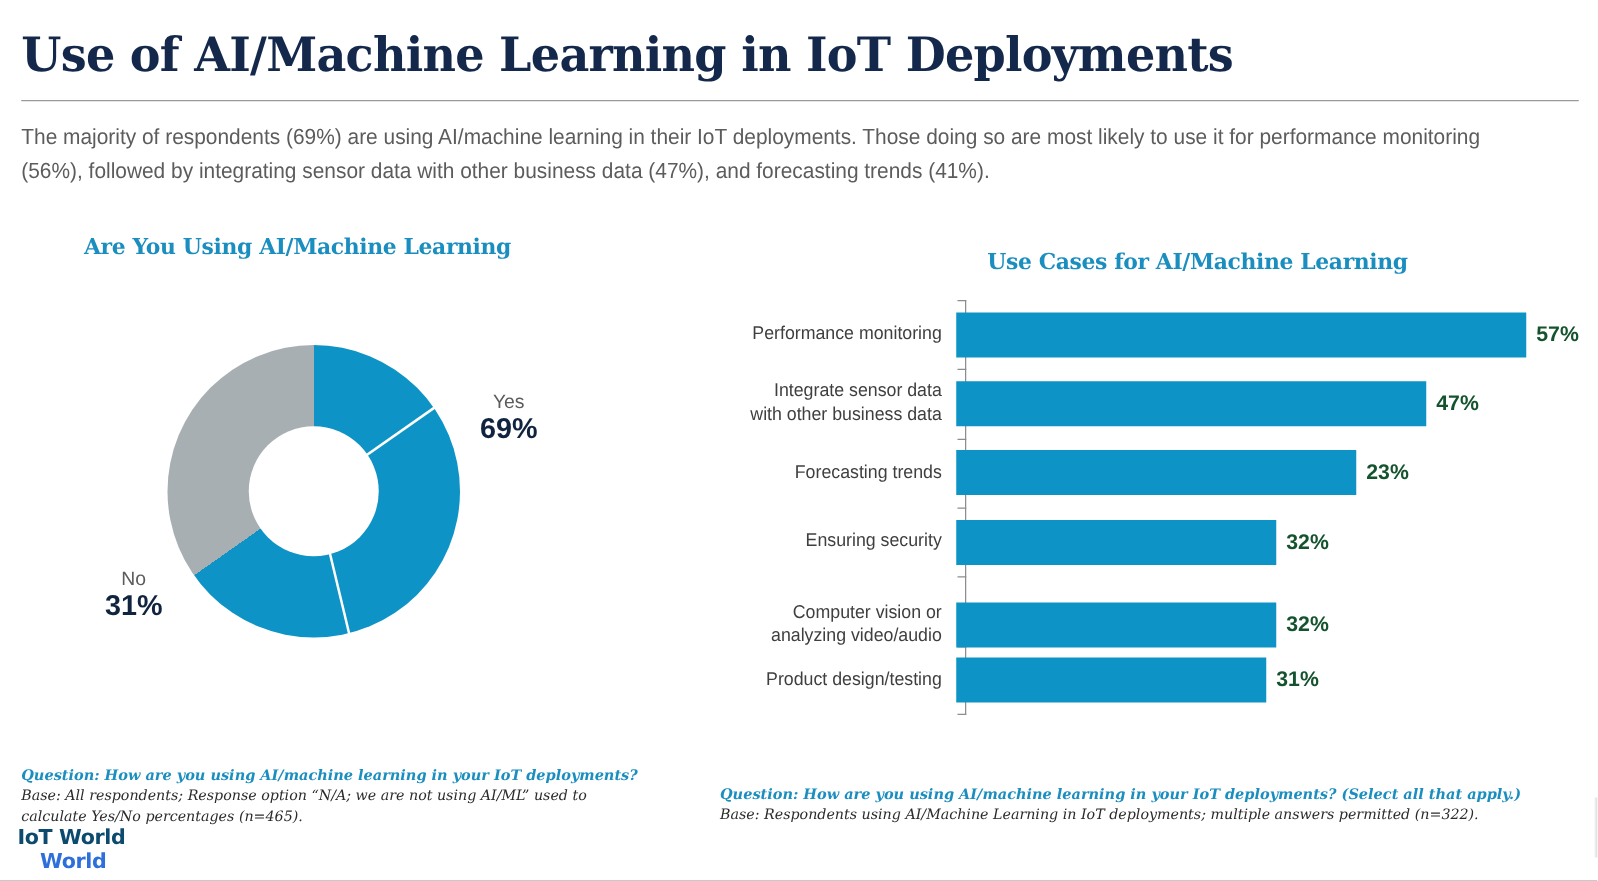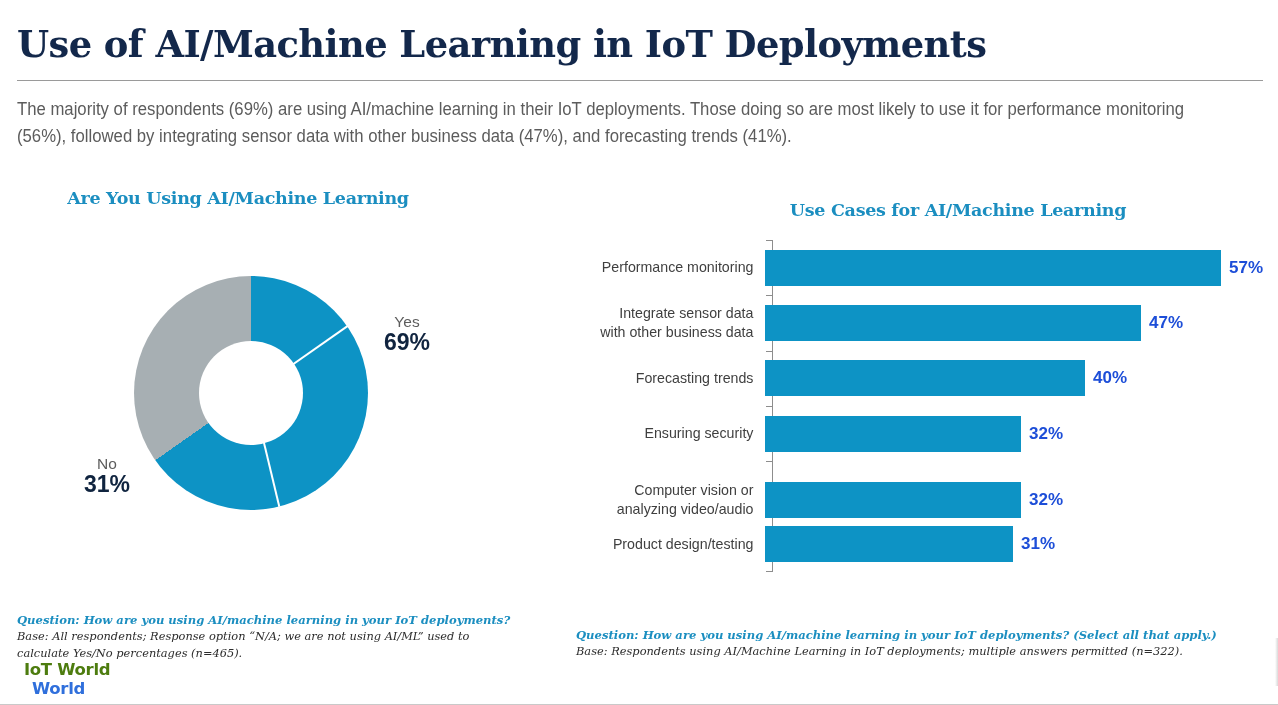--- a/index.html
+++ b/index.html
@@ -200,21 +200,21 @@
     transform: translateY(-50%);
     height: 36px;
     background: #0d93c5;
   }
   .bar-val {
     position: absolute;
     top: 50%;
     transform: translateY(-50%);
     font-size: 17px;
     font-weight: 700;
-    color: #1d4ed8;
+    color: #14532d;
     white-space: nowrap;
   }
 
   
   .foot {
     position: absolute;
     font-family: "DejaVu Serif", "Liberation Serif", serif;
   }
   .foot-q {
     display: block;
@@ -239,21 +239,21 @@
     position: absolute;
     left: 14px;
     top: 660px;
     width: 140px;
     font-family: "DejaVu Sans", sans-serif;
     font-weight: 700;
     font-size: 16.5px;
     line-height: 19px;
     letter-spacing: -0.3px;
   }
-  .logo-top { color: #4d7c0f; display: block; margin-left: 10px; }
+  .logo-top { color: #0c4a6e; display: block; }
   .logo-bot { color: #2f6fdc; display: block; padding-left: 18px; }
 
   .edge-sliver {
     position: absolute;
     right: 0;
     top: 638px;
     width: 3px;
     height: 48px;
     background: linear-gradient(to left, #d9d9d9, rgba(217,217,217,0));
   }
@@ -312,21 +312,21 @@
           <div class="bar-cat">Integrate sensor data with other business data</div>
           <div class="bar-track">
             <div class="bar-fill" style="width: 376px;"></div>
             <div class="bar-val" style="left: 385px;">47%</div>
           </div>
         </div>
         <div class="bar-row" style="top: 111.333px;">
           <div class="bar-cat">Forecasting trends</div>
           <div class="bar-track">
             <div class="bar-fill" style="width: 320px;"></div>
-            <div class="bar-val" style="left: 329px;">40%</div>
+            <div class="bar-val" style="left: 329px;">23%</div>
           </div>
         </div>
         <div class="bar-row" style="top: 166.667px;">
           <div class="bar-cat">Ensuring security</div>
           <div class="bar-track">
             <div class="bar-fill" style="width: 256px;"></div>
             <div class="bar-val" style="left: 265px;">32%</div>
           </div>
         </div>
         <div class="bar-row" style="top: 233px;">

